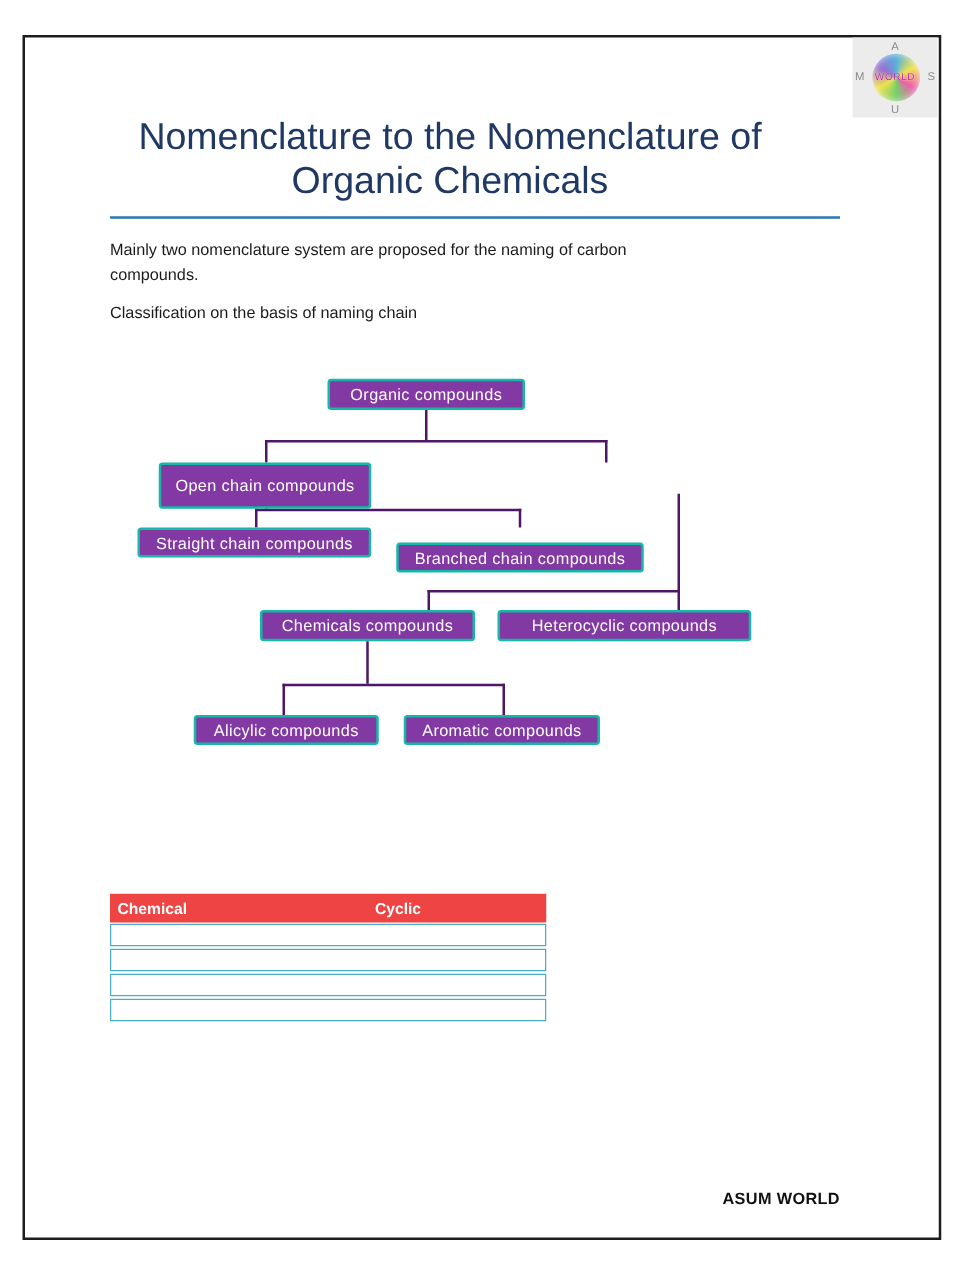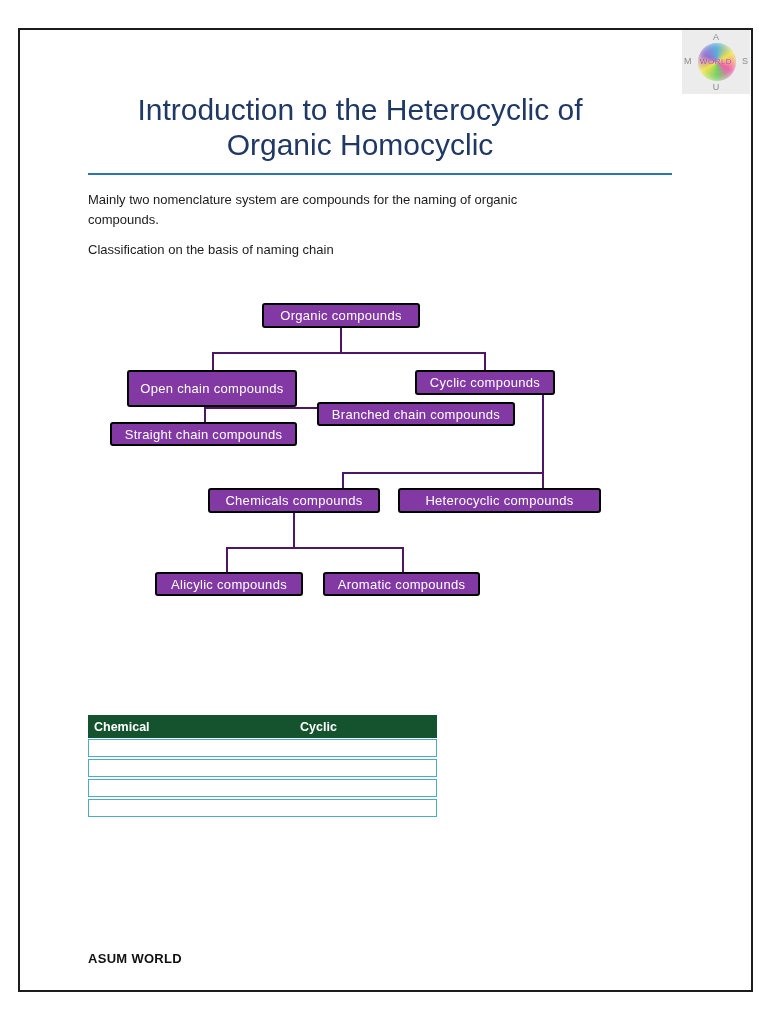--- a/index.html
+++ b/index.html
@@ -41,68 +41,68 @@
     position:absolute;left:68px;top:143px;width:584px;height:0;
     border-top:2px solid #2e75b6;
   }
   .para{
     position:absolute;left:68px;color:#1b1b1b;font-size:13px;line-height:20px;
   }
   .para1{top:160px;width:470px;}
   .para2{top:210px;width:520px;}
   
   .fnode{
-    position:absolute;background:#8239a3;border:2px solid #000000;border-radius:3px;
+    position:absolute;background:#8239a3;border:2px solid #14b8a6;border-radius:3px;
     color:#ffffff;font-size:13px;display:flex;align-items:center;justify-content:center;
     box-sizing:border-box;letter-spacing:.3px;
   }
   .cv,.ch{position:absolute;background:#4e1766;}
   .cv{width:2px;}
   .ch{height:2px;}
   
   .tbl{position:absolute;left:68px;top:685px;width:349px;}
   .tbl-header{
-    display:flex;align-items:center;height:23px;background:#14532d;
+    display:flex;align-items:center;height:23px;background:#ef4444;
     color:#ffffff;font-weight:bold;font-size:12.5px;
   }
   .th-chemical{width:212px;padding-left:6px;box-sizing:border-box;}
   .th-source{flex:1;}
   .tbl-row{
     height:16px;border:1px solid #4bacc6;background:#ffffff;margin-top:2px;
   }
   .tbl-row.first{margin-top:1px;}
   
   .footer{
-    position:absolute;left:68px;top:921px;width:584px;text-align:left;
+    position:absolute;left:68px;top:921px;width:584px;text-align:right;
     color:#111111;font-size:13px;font-weight:600;letter-spacing:.3px;
   }
 </style>
 </head>
 <body>
 
 <div id="page">
 
   <div class="logo">
     <div class="globe-wrap">
       <span class="globe-letter gl-a">A</span>
       <span class="globe-letter gl-m">M</span>
       <span class="globe-letter gl-s">S</span>
       <span class="globe-letter gl-u">U</span>
       <div class="globe"></div>
       <span class="globe-word">WORLD</span>
     </div>
   </div>
 
   <div class="title">
-    <div>Introduction to the Heterocyclic of</div>
-    <div>Organic Homocyclic</div>
+    <div>Nomenclature to the Nomenclature of</div>
+    <div>Organic Chemicals</div>
   </div>
   <div class="rule"></div>
 
-  <div class="para para1">Mainly two nomenclature system are compounds for the naming of organic compounds.</div>
+  <div class="para para1">Mainly two nomenclature system are proposed for the naming of carbon compounds.</div>
   <div class="para para2">Classification on the basis of naming chain</div>
 
   <div class="cv" style="left:320px;top:298px;height:24px;"></div>
   <div class="ch" style="left:192px;top:322px;width:274px;"></div>
   <div class="cv" style="left:192px;top:322px;height:18px;"></div>
   <div class="cv" style="left:464px;top:322px;height:18px;"></div>
   <div class="cv" style="left:192px;top:365px;height:12px;"></div>
   <div class="ch" style="left:184px;top:377px;width:213px;"></div>
   <div class="cv" style="left:184px;top:377px;height:15px;"></div>
   <div class="cv" style="left:395px;top:377px;height:15px;"></div>
@@ -110,23 +110,22 @@
   <div class="ch" style="left:322px;top:442px;width:202px;"></div>
   <div class="cv" style="left:322px;top:442px;height:16px;"></div>
   <div class="cv" style="left:522px;top:442px;height:16px;"></div>
   <div class="cv" style="left:273px;top:483px;height:34px;"></div>
   <div class="ch" style="left:206px;top:517px;width:178px;"></div>
   <div class="cv" style="left:206px;top:517px;height:25px;"></div>
   <div class="cv" style="left:382px;top:517px;height:25px;"></div>
 
   <div class="fnode" style="left:242px;top:273px;width:158px;height:25px;">Organic compounds</div>
   <div class="fnode" style="left:107px;top:340px;width:170px;height:37px;">Open chain compounds</div>
-  <div class="fnode" style="left:395px;top:340px;width:140px;height:25px;">Cyclic compounds</div>
   <div class="fnode" style="left:90px;top:392px;width:187px;height:24px;">Straight chain compounds</div>
-  <div class="fnode" style="left:297px;top:372px;width:198px;height:24px;">Branched chain compounds</div>
+  <div class="fnode" style="left:297px;top:404px;width:198px;height:24px;">Branched chain compounds</div>
   <div class="fnode" style="left:188px;top:458px;width:172px;height:25px;">Chemicals compounds</div>
   <div class="fnode" style="left:378px;top:458px;width:203px;height:25px;">Heterocyclic compounds</div>
   <div class="fnode" style="left:135px;top:542px;width:148px;height:24px;">Alicylic compounds</div>
   <div class="fnode" style="left:303px;top:542px;width:157px;height:24px;">Aromatic compounds</div>
 
   <div class="tbl">
     <div class="tbl-header">
       <div class="th-chemical">Chemical</div>
       <div class="th-source">Cyclic</div>
     </div>

